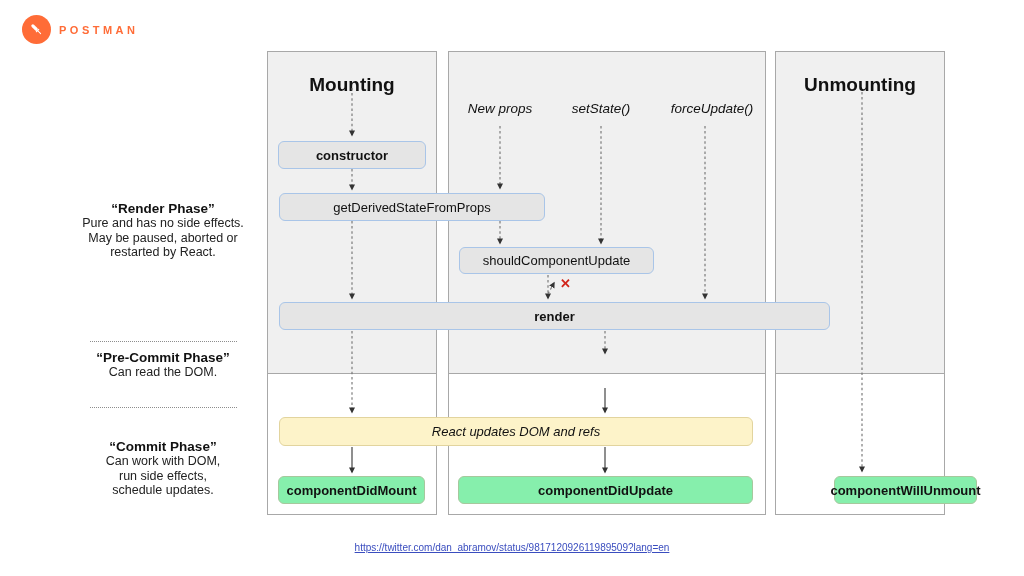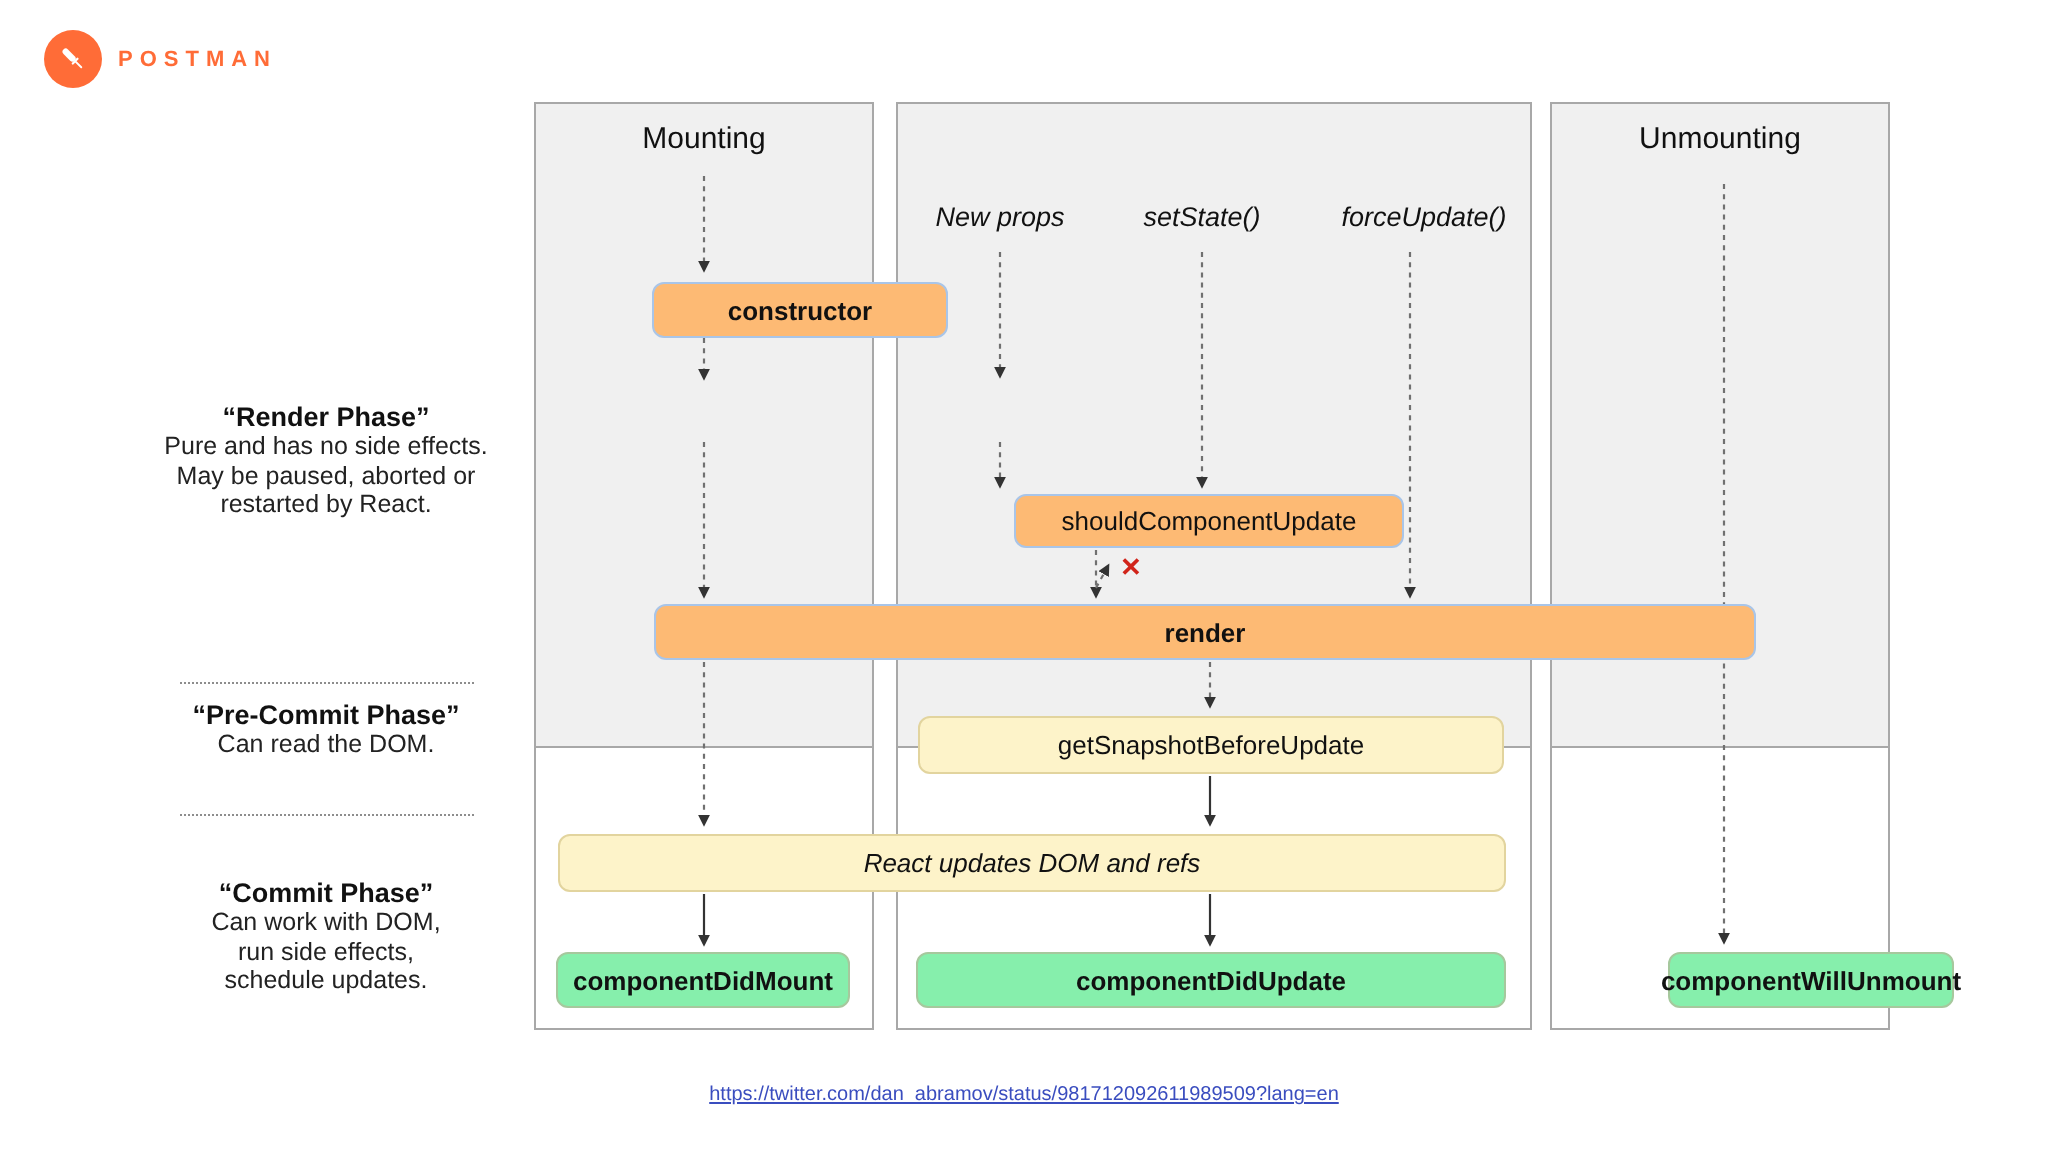--- a/index.html
+++ b/index.html
@@ -10,28 +10,28 @@
   .logo{position:absolute;left:22px;top:15px;display:flex;align-items:center;gap:8px;}
   .logo-circle{width:29px;height:29px;border-radius:50%;background:#ff6c37;
                display:flex;align-items:center;justify-content:center;}
   .logo-text{color:#ff6c37;font-size:11px;font-weight:bold;letter-spacing:3.5px;}
 
   
   .col{position:absolute;top:51px;height:464px;background:#ffffff;
        border:1px solid #a8a8a8;box-sizing:border-box;}
   .col-gray{position:absolute;left:0;right:0;top:0;height:321px;background:#f0f0f0;
             border-bottom:1px solid #a8a8a8;}
-  .col-title{position:absolute;top:9px;left:0;width:100%;text-align:center;
-             font-weight:normal;font-size:15px;color:#111;}
+  .col-title{position:absolute;top:22px;left:0;width:100%;text-align:center;
+             font-weight:bold;font-size:19px;color:#111;}
   .trigger{position:absolute;font-style:italic;font-size:13.5px;text-align:center;color:#111;}
 
   
   .node{position:absolute;box-sizing:border-box;border-radius:6px;border:1px solid;
         display:flex;align-items:center;justify-content:center;font-size:13px;color:#111;}
-  .blue{background:#fdba74;border-color:#a9c5e8;margin-left:48px;}
+  .blue{background:#e5e5e5;border-color:#a9c5e8;}
   .yellow{background:#fdf3c9;border-color:#e2d49e;}
   .green{background:#86efac;border-color:#a6c89d;}
   .bold{font-weight:bold;}
   .italic{font-style:italic;}
 
   
   .phase{position:absolute;left:58px;width:210px;text-align:center;}
   .phase-title{font-weight:bold;font-size:13.5px;color:#111;}
   .phase-desc{font-size:12.5px;line-height:14.5px;color:#222;white-space:pre-line;}
   .dotsep{position:absolute;left:90px;width:147px;height:0;border-top:1px dotted #8d8d8d;}
@@ -101,23 +101,23 @@
     <g stroke="#333" stroke-width="1.1" fill="none">
       <path d="M605 388 L605 412" marker-end="url(#ah)"></path>
       <path d="M352 447 L352 472" marker-end="url(#ah)"></path>
       <path d="M605 447 L605 472" marker-end="url(#ah)"></path>
     </g>
   </svg>
 
   <div class="blocked-x">✕</div>
 
   <div class="node blue bold" style="left:278px;top:141px;width:148px;height:28px;">constructor</div>
+  <div class="node blue" style="left:279px;top:193px;width:266px;height:28px;">getDerivedStateFromProps</div>
   <div class="node blue" style="left:459px;top:247px;width:195px;height:27px;">shouldComponentUpdate</div>
   <div class="node blue bold" style="left:279px;top:302px;width:551px;height:28px;">render</div>
-  <div class="node yellow" style="left:459px;top:358px;width:293px;height:29px;">getSnapshotBeforeUpdate</div>
   <div class="node yellow italic" style="left:279px;top:417px;width:474px;height:29px;">React updates DOM and refs</div>
   <div class="node green bold" style="left:278px;top:476px;width:147px;height:28px;">componentDidMount</div>
   <div class="node green bold" style="left:458px;top:476px;width:295px;height:28px;">componentDidUpdate</div>
   <div class="node green bold" style="left:790px;top:476px;width:143px;height:28px;margin-left:44px;">componentWillUnmount</div>
 
   <div class="phase" style="top:201px;">
     <div class="phase-title">“Render Phase”</div>
     <div class="phase-desc">Pure and has no side effects.
 May be paused, aborted or
 restarted by React.</div>

